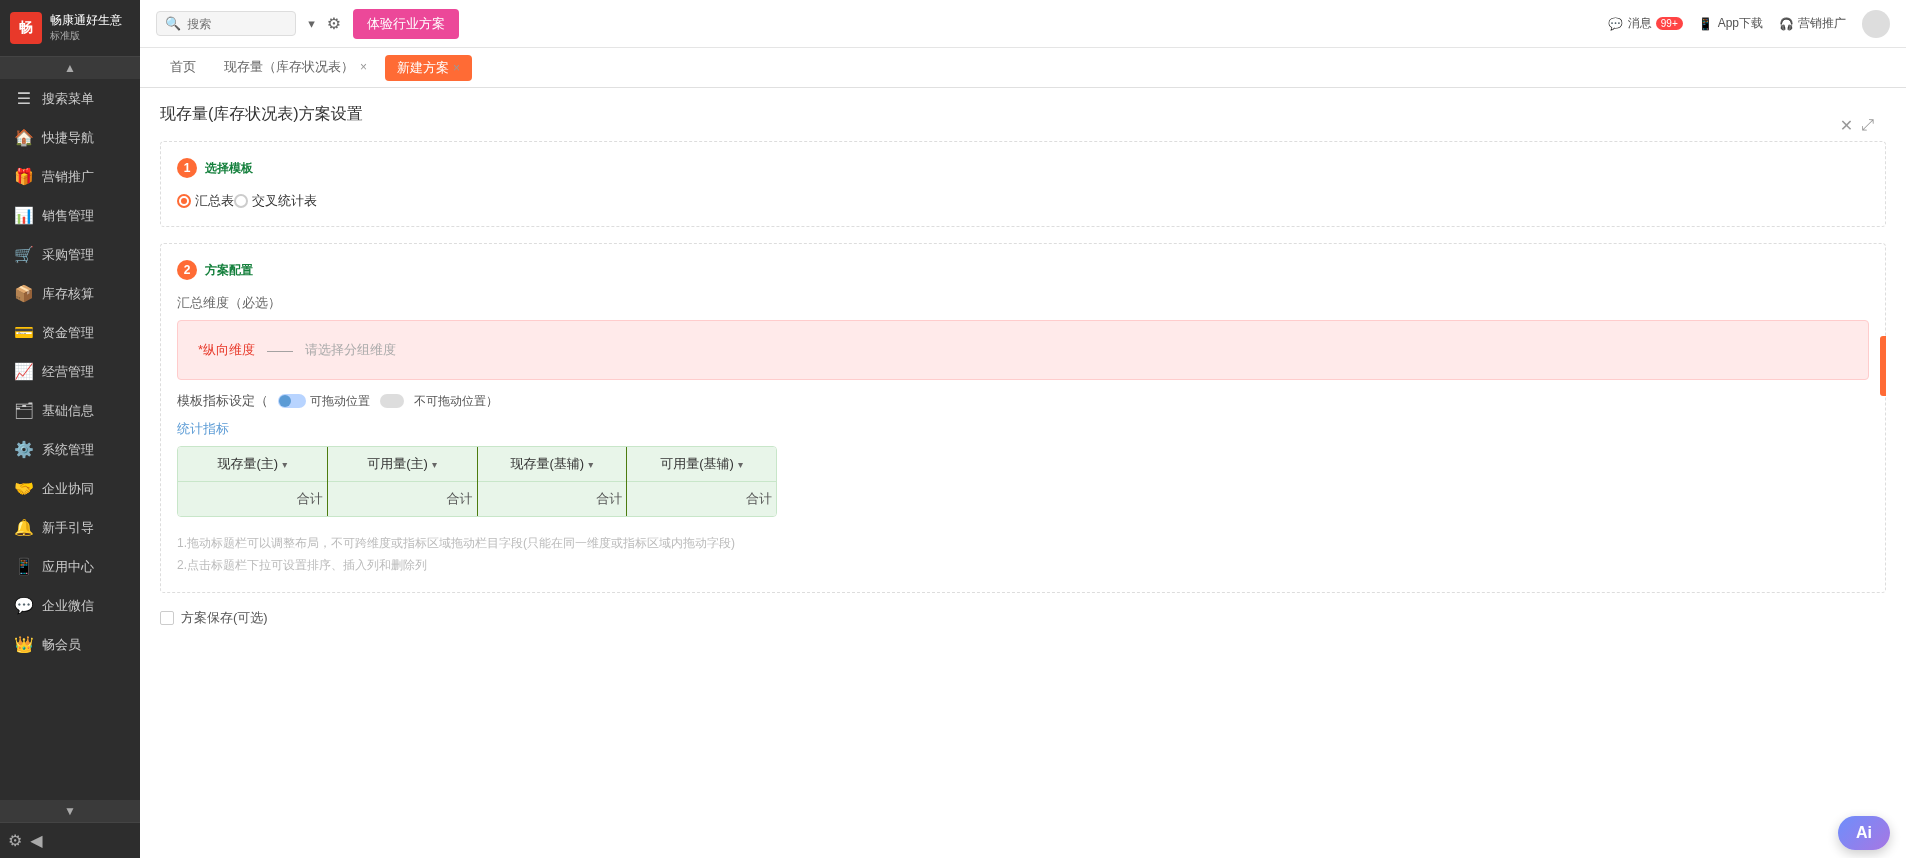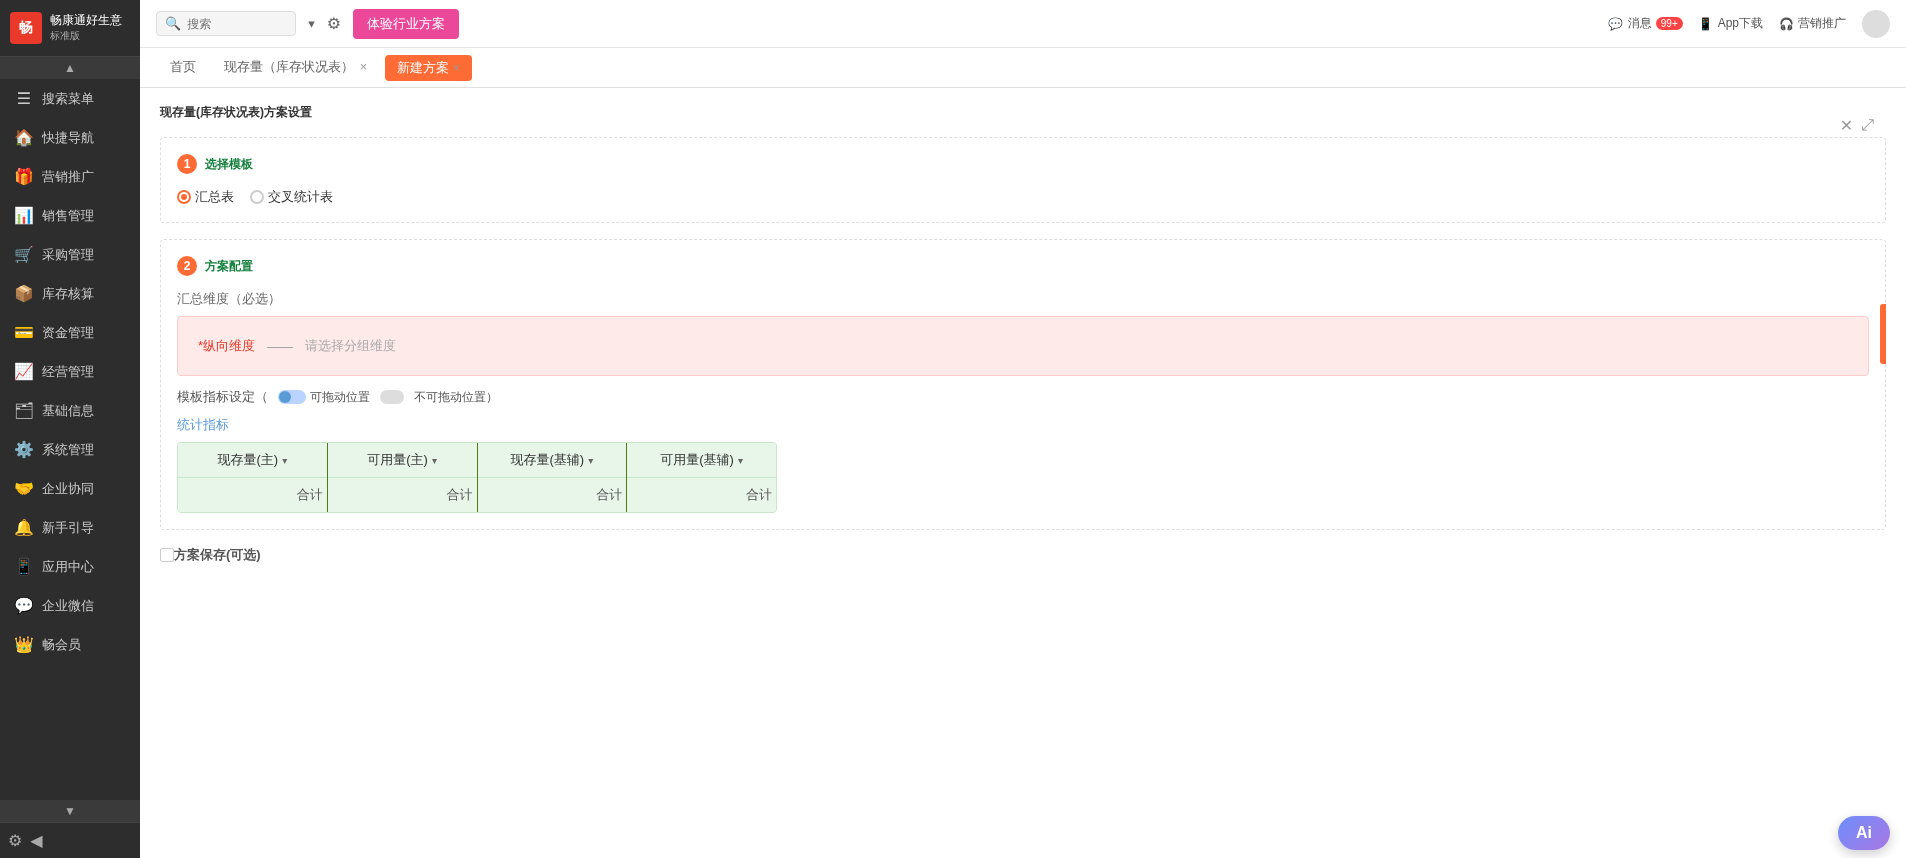--- a/index.html
+++ b/index.html
@@ -126,24 +126,24 @@
     }
     .content-inner {
       background: #fff;
       margin: 0;
       padding: 16px 20px;
       min-height: 100%;
     }
 
     
     .panel-header {
-      font-size: 12px;
+      font-size: 16px;
       color: #333;
       margin-bottom: 16px;
-      font-weight: bold;
+      font-weight: normal;
     }
 
     
     .section {
       border: 1px dashed #ddd;
       border-radius: 4px;
       padding: 16px;
       margin-bottom: 16px;
     }
     .section-title {
@@ -154,21 +154,21 @@
       background: #ff6b35;
       color: white;
       border-radius: 50%;
       width: 20px; height: 20px;
       display: flex; align-items: center; justify-content: center;
       font-size: 12px; font-weight: bold; flex-shrink: 0;
     }
     .section-label { font-size: 12px; font-weight: bold; color: #15803d; }
 
     
-    .radio-group { display: flex; align-items: center; gap: 16px; }
+    .radio-group { display: flex; align-items: center; gap: 0; }
     .radio-item { display: flex; align-items: center; gap: 4px; cursor: pointer; font-size: 13px; color: #333; }
     .radio-circle {
       width: 14px; height: 14px;
       border-radius: 50%;
       border: 2px solid #ccc;
       display: flex; align-items: center; justify-content: center;
     }
     .radio-circle.checked { border-color: #ff6b35; }
     .radio-circle.checked::after {
       content: '';
@@ -255,23 +255,23 @@
       font-size: 13px; color: #555;
     }
     .chevron { font-size: 10px; color: #666; cursor: pointer; }
 
     
     .tips-section { margin-top: 16px; font-size: 12px; color: #bbb; line-height: 1.8; }
     .tip-item { display: flex; gap: 6px; }
 
     
     .save-option {
-      display: flex; align-items: center; gap: 0;
+      display: flex; align-items: center; gap: 7px;
       margin-top: 16px;
-      font-size: 13px; color: #555; font-weight: bold;
+      font-size: 13px; color: #555;
     }
     .checkbox-sq {
       width: 14px; height: 14px;
       border: 1px solid #ccc;
       border-radius: 2px;
       cursor: pointer;
     }
 
     
     .panel-actions {
@@ -508,20 +508,28 @@
                   <div class="stats-col-header">
                     <span>可用量(基辅)</span>
                     <span class="chevron">▾</span>
                   </div>
                   <div class="stats-col-body">合计</div>
                 </div>
               </div>
             </div>
           </div>
 
+          <div class="tips-section">
+            <div class="tip-item">
+              <span>1.拖动标题栏可以调整布局，不可跨维度或指标区域拖动栏目字段(只能在同一维度或指标区域内拖动字段)</span>
+            </div>
+            <div class="tip-item">
+              <span>2.点击标题栏下拉可设置排序、插入列和删除列</span>
+            </div>
+          </div>
         </div>
 
         <div class="save-option">
           <div class="checkbox-sq"></div>
           <span>方案保存(可选)</span>
         </div>
 
         <div class="panel-actions">
           <span class="panel-action-btn">✕</span>
           <span class="panel-action-btn">⤢</span>

